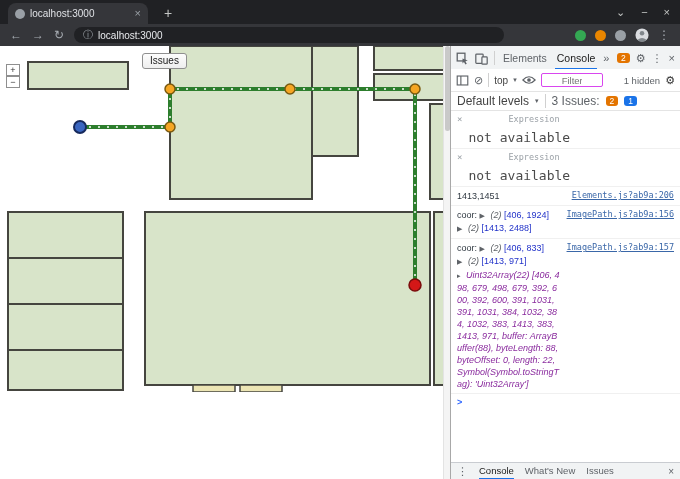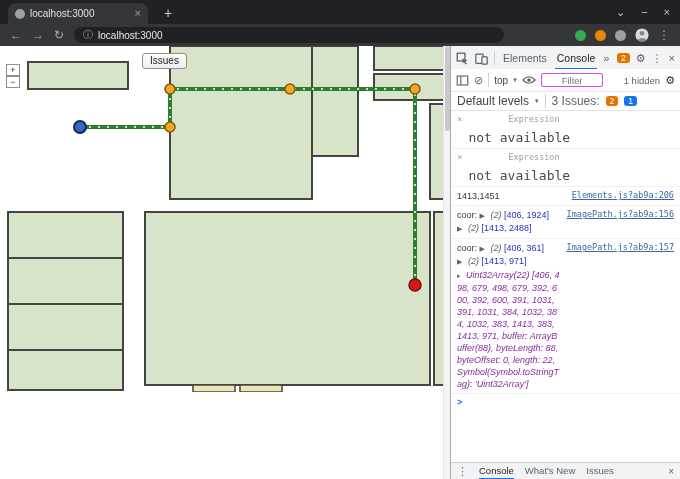--- a/index.html
+++ b/index.html
@@ -256,21 +256,21 @@
         </div>
         <a class="msg-src">ImagePath.js?ab9a:156</a>
       </div>
 
       <div class="msg">
         <div class="msg-left">
           <div class="line">
             <span>coor:</span>
             <span class="tri">▶</span>
             <span class="cnt">(2)</span>
-            <span class="arr">[406, 361]</span>
+            <span class="arr">[406, 833]</span>
           </div>
           <div class="line">
             <span class="tri">▶</span>
             <span class="cnt">(2)</span>
             <span class="arr">[1413, 971]</span>
           </div>
           <div class="expanded">
             <span class="tri">▸</span>
             <span class="purple">Uint32Array(22) [406, 498, 679, 498, 679, 392, 600, 392, 600, 391, 1031, 391, 1031, 384, 1032, 384, 1032, 383, 1413, 383, 1413, 971, buffer: ArrayBuffer(88), byteLength: 88, byteOffset: 0, length: 22, Symbol(Symbol.toStringTag): 'Uint32Array']</span>
           </div>

